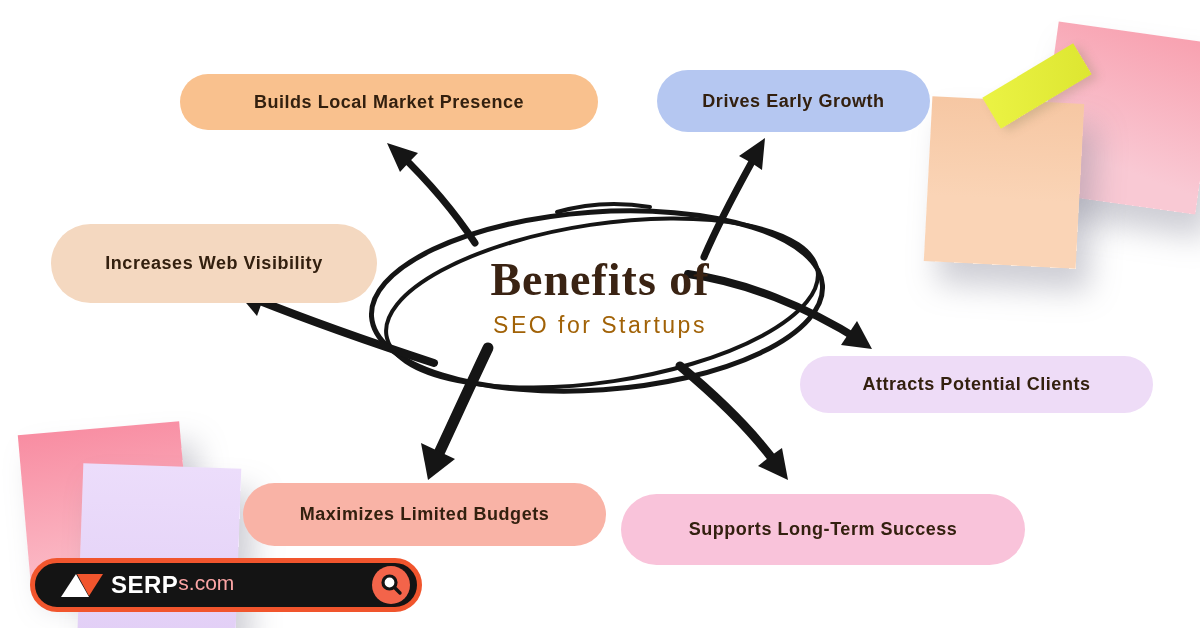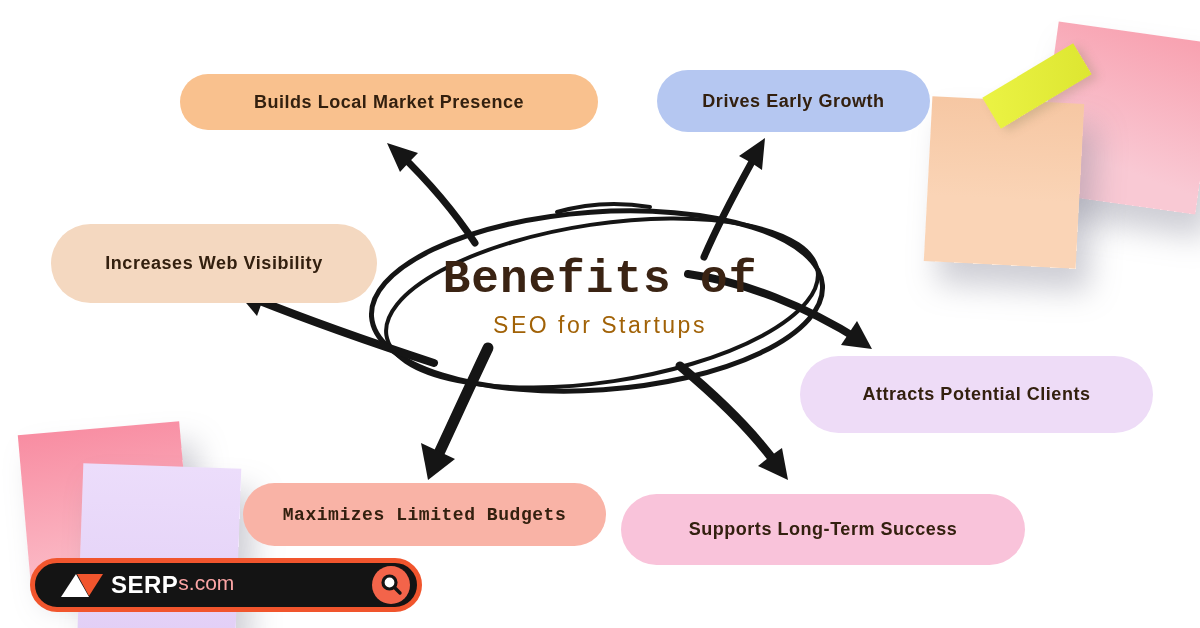--- a/index.html
+++ b/index.html
@@ -21,21 +21,21 @@
   .note-lav-bl{left:80px;top:466px;width:158px;height:190px;
     background:linear-gradient(180deg,#ecddfb 0%,#e2cff6 90%);transform:rotate(2deg);z-index:2;}
   
   .sketch{position:absolute;left:0;top:0;z-index:4;pointer-events:none;}
   
   .pill{position:absolute;z-index:5;display:flex;align-items:center;justify-content:center;
     border-radius:40px;}
   .pill-label{font-weight:bold;font-size:18px;letter-spacing:.03em;color:#33200f;white-space:nowrap;}
   
   .center-title{position:absolute;left:420px;top:256px;width:360px;text-align:center;z-index:5;}
-  .main-title{font-family:Liberation Mono, monospace;font-weight:800;font-size:46px;
+  .main-title{font-family:Liberation Serif, serif;font-weight:800;font-size:46px;
     letter-spacing:1px;color:#3a2313;line-height:1.05;text-align:center;}
   .subtitle{margin-top:8px;font-size:23px;letter-spacing:2.5px;color:#a16207;font-weight:400;}
   
   .logo-bar{position:absolute;left:30px;top:558px;width:392px;height:54px;box-sizing:border-box;
     background:#141414;border:5px solid #f1552d;border-radius:32px;display:flex;align-items:center;
     padding:0 7px 0 24px;z-index:8;}
   .logo-mark{flex:0 0 auto;margin-right:6px;}
   .brand{display:flex;align-items:flex-start;color:#fff;}
   .brand-bold{font-weight:bold;font-size:24px;letter-spacing:.5px;color:#ffffff;}
   .brand-rest{font-size:21px;color:#fca5a5;font-weight:400;}
@@ -86,25 +86,25 @@
   </div>
 
   <div class="pill" style="left: 657px; top: 70px; width: 273px; height: 62px; background: rgb(181, 199, 241);">
     <span class="pill-label">Drives Early Growth</span>
   </div>
 
   <div class="pill" style="left: 51px; top: 224px; width: 326px; height: 79px; background: rgb(244, 216, 192);">
     <span class="pill-label">Increases Web Visibility</span>
   </div>
 
-  <div class="pill" style="left: 800px; top: 356px; width: 353px; height: 77px; background: rgb(238, 220, 247);">
+  <div class="pill" style="left: 800px; top: 356px; width: 353px; height: 57px; background: rgb(238, 220, 247);">
     <span class="pill-label">Attracts Potential Clients</span>
   </div>
 
-  <div class="pill" style="left: 243px; top: 483px; width: 363px; height: 63px; background: rgb(249, 179, 166); font-family: Liberation Mono, monospace;">
+  <div class="pill" style="left: 243px; top: 483px; width: 363px; height: 63px; background: rgb(249, 179, 166);">
     <span class="pill-label">Maximizes Limited Budgets</span>
   </div>
 
   <div class="pill" style="left: 621px; top: 494px; width: 404px; height: 71px; background: rgb(249, 195, 218);">
     <span class="pill-label">Supports Long-Term Success</span>
   </div>
 
   <div class="center-title">
     <div class="main-title">Benefits of</div>
     <div class="subtitle">SEO for Startups</div>

